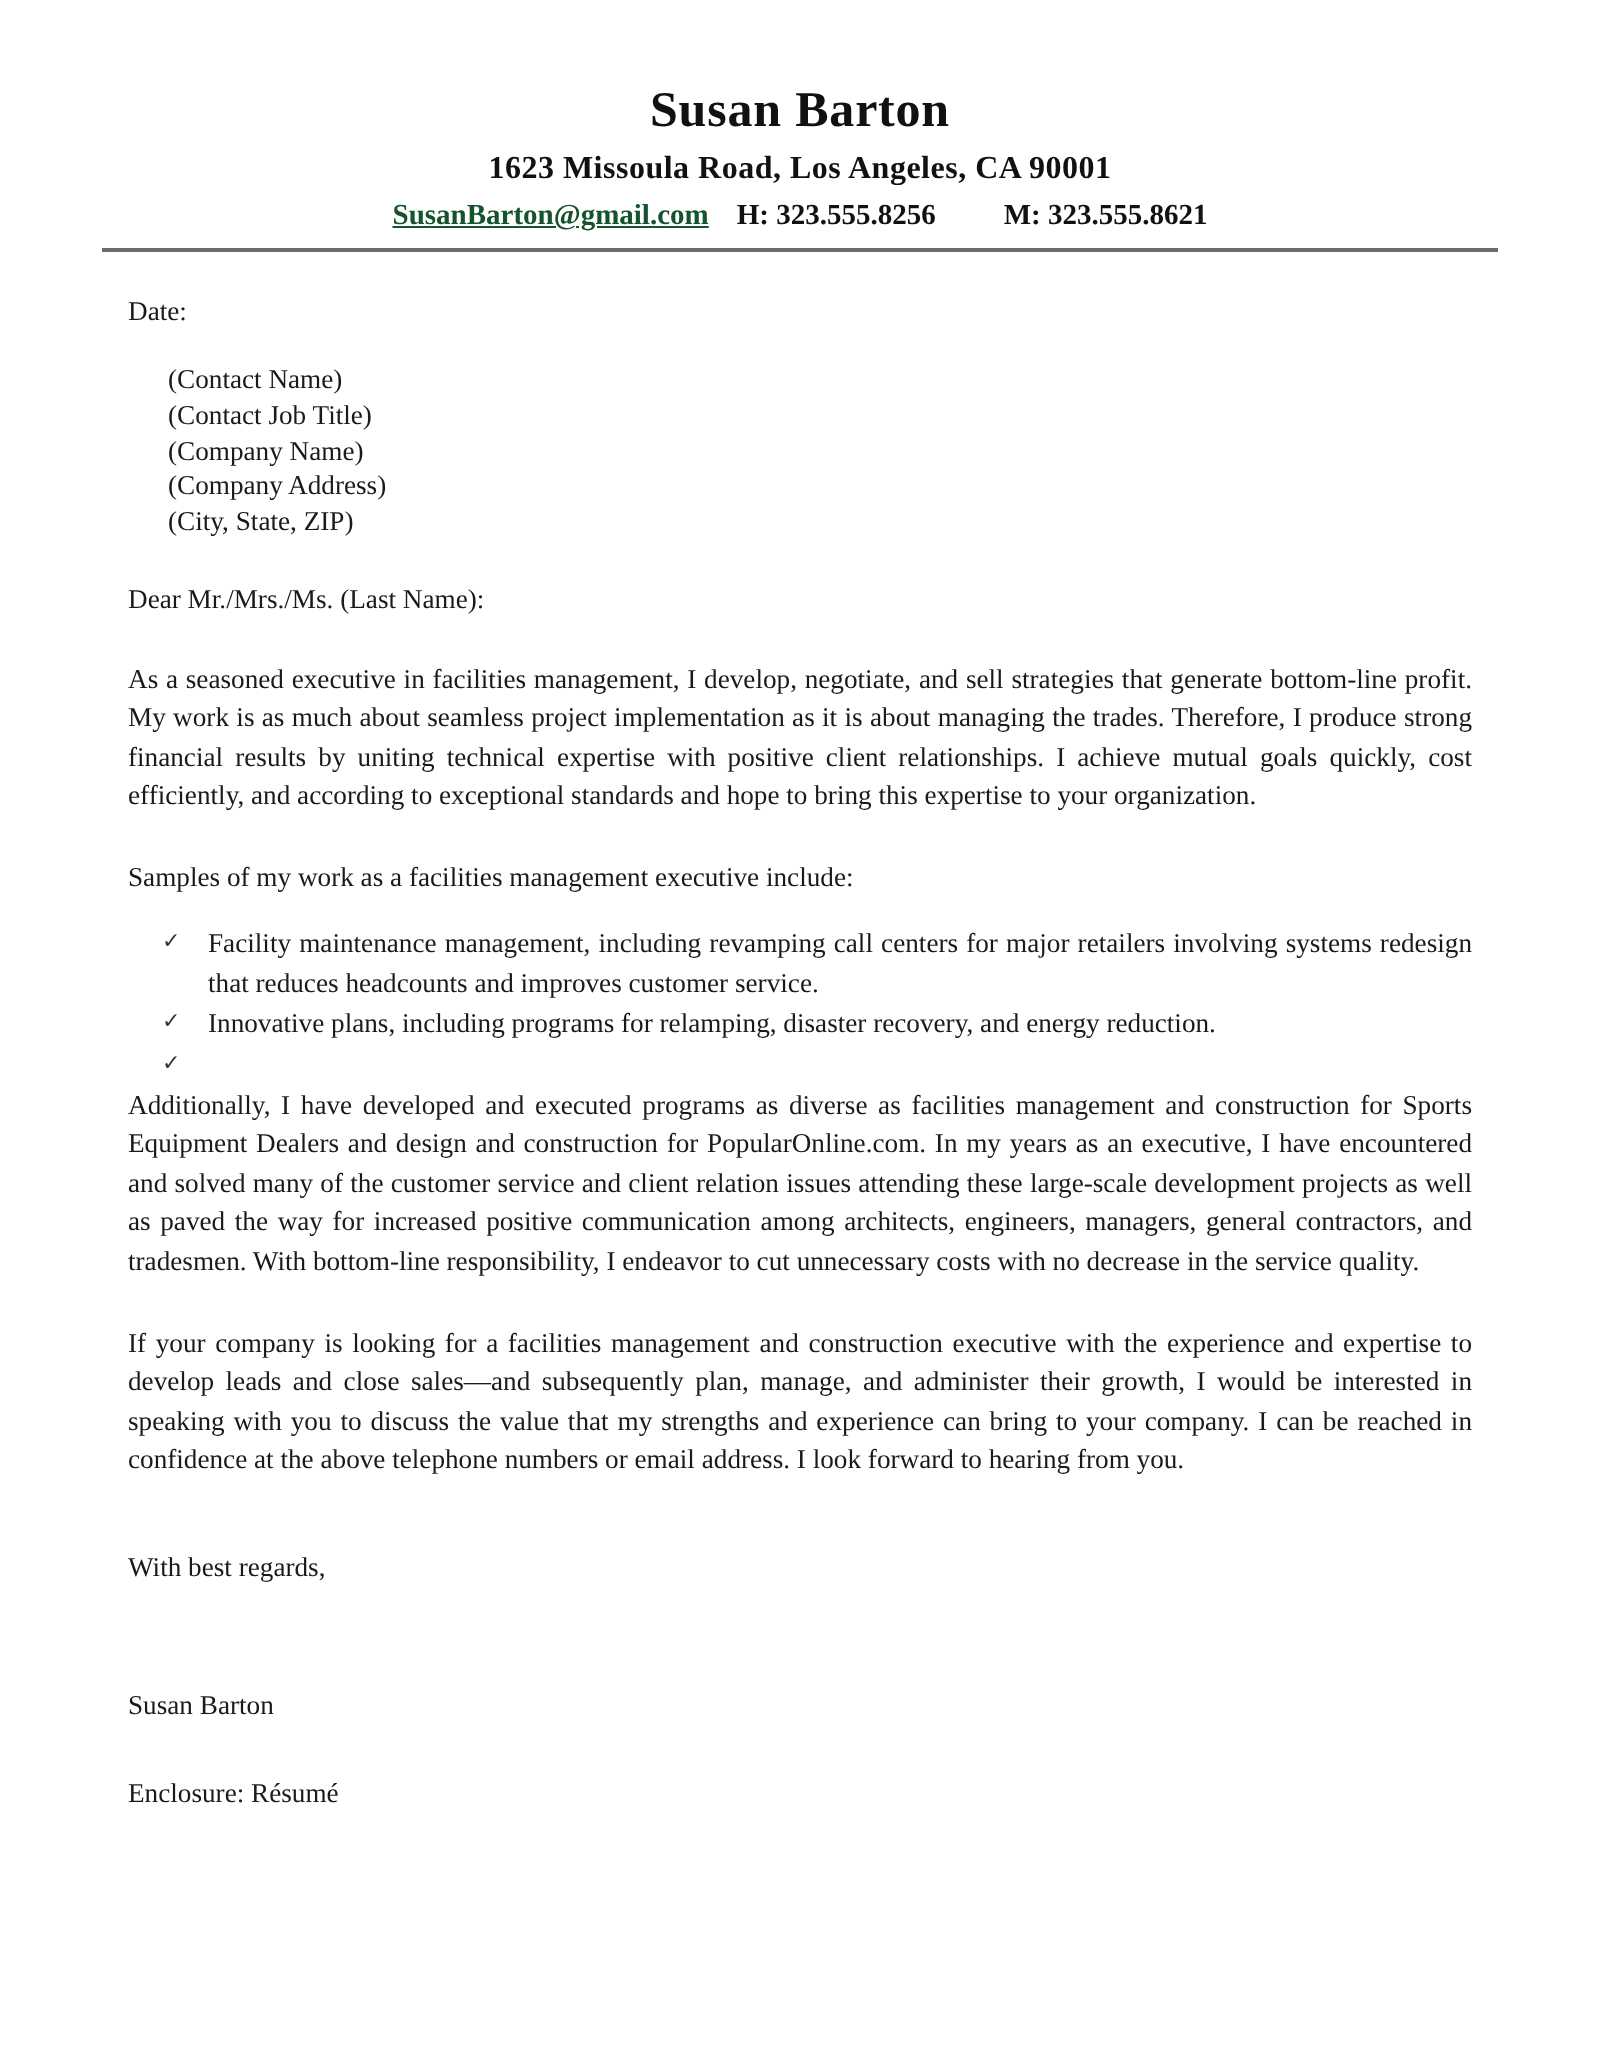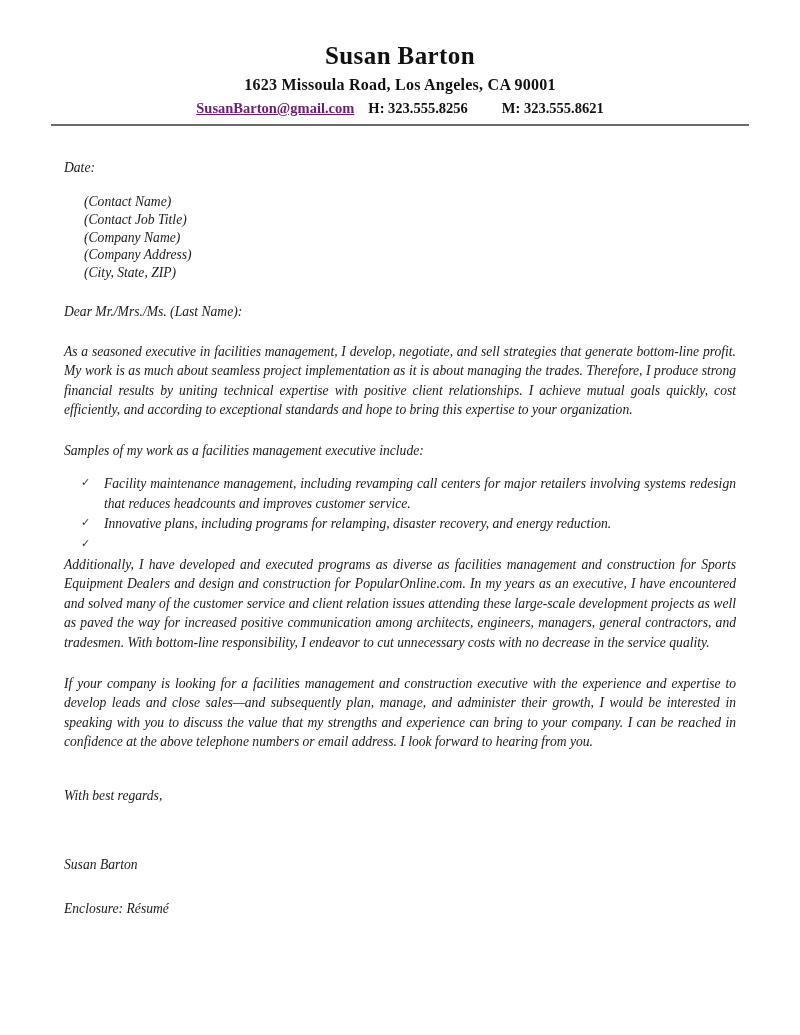--- a/index.html
+++ b/index.html
@@ -47,43 +47,42 @@
   }
   .lh-contact {
     font-size: 14.5px;
     font-weight: bold;
     line-height: 1.45;
     margin-top: 2px;
     color: #111111;
     white-space: nowrap;
   }
   .lh-email {
-    color: #701a75;
+    color: #14532d;
     text-decoration: underline;
     font-weight: bold;
   }
   .lh-gap-a { display: inline-block; width: 14px; }
   .lh-gap-b { display: inline-block; width: 34px; }
 
   .lh-rule {
     margin: 5px auto 0 auto;
     width: 698px;
     height: 0;
     border: 0;
     border-top: 2px solid #6b6b6b;
   }
 
   
   .letter-body {
     margin: 0 auto;
     width: 672px;
-    padding-top: 28px;
+    padding-top: 16px;
     font-size: 13.6px;
     line-height: 1.40;
-    font-style: italic;
   }
 
   .line {
     margin: 0;
   }
 
   .block-date { margin-top: 4px; }
 
   .recipient {
     margin-top: 16px;

